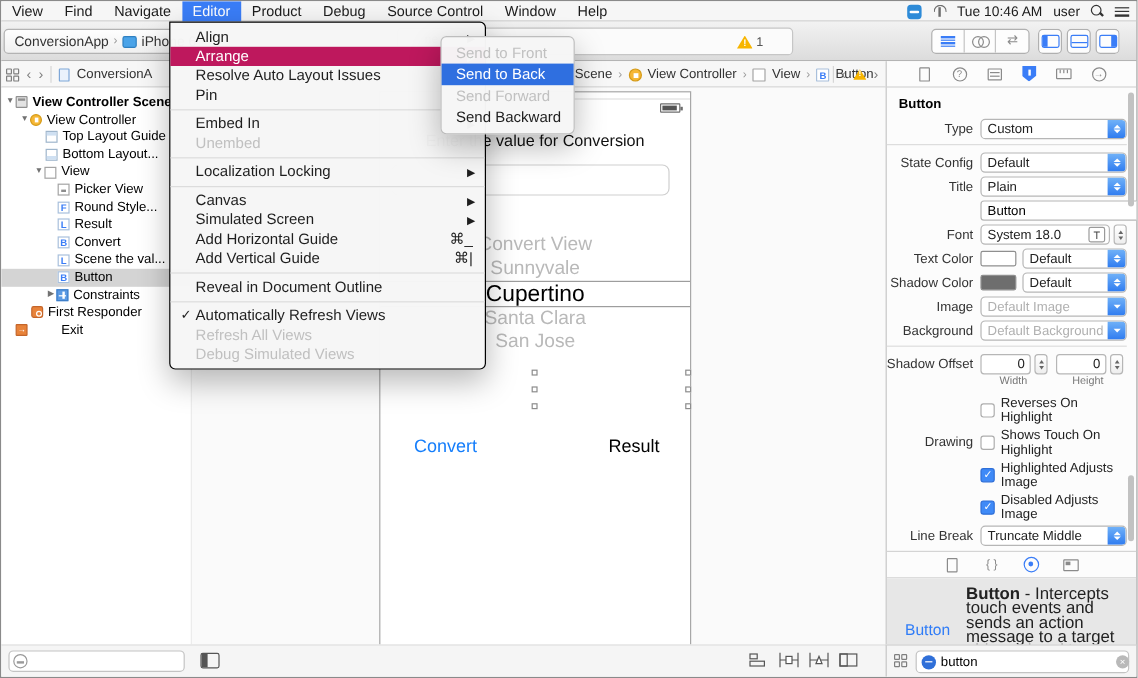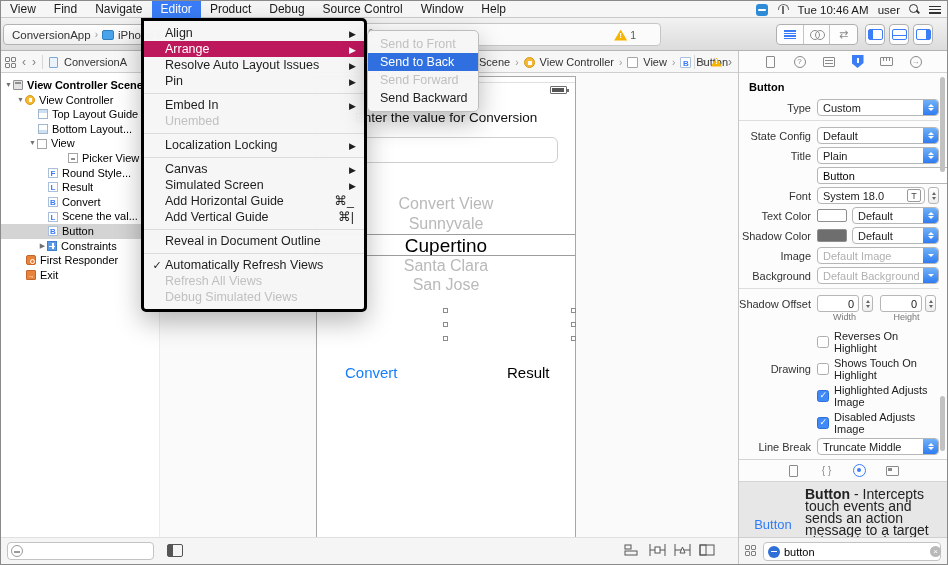--- a/index.html
+++ b/index.html
@@ -97,21 +97,21 @@
   .prompt{position:absolute;left:0;right:0;top:33px;text-align:center;font-size:13.5px;color:#111;}
   .phone-field{position:absolute;left:9px;right:17px;top:60px;height:26px;background:#fff;border:1px solid #cfcfcf;border-radius:6px;}
   .pick-row{position:absolute;left:0;right:0;text-align:center;color:#b9b9b9;font-size:16px;}
   .pick-row.selrow{color:#000;font-size:19px;}
   .pick-sep{position:absolute;left:0;right:0;height:1px;background:#9d9d9d;}
   .handle{position:absolute;width:5px;height:5px;background:#fff;border:1px solid #8c8c8c;}
   .btn-convert{position:absolute;left:28px;top:287px;font-size:15px;color:#157efb;}
   .lbl-result{position:absolute;left:190px;top:287px;font-size:15px;color:#000;}
 
   
-  .menu-panel{position:absolute;left:140px;top:17px;width:226px;background:rgba(246,246,246,0.98);border:3px solid #000000;border-radius:0 5px 5px 5px;box-shadow:0 10px 26px rgba(0,0,0,.28);padding:4px 0;z-index:60;font-size:12.5px;color:#1e1e1e;}
+  .menu-panel{position:absolute;left:140px;top:17px;width:264px;background:rgba(246,246,246,0.98);border:1px solid #000000;border-radius:0 5px 5px 5px;box-shadow:0 10px 26px rgba(0,0,0,.28);padding:4px 0;z-index:60;font-size:12.5px;color:#1e1e1e;}
   .m-item{height:16px;line-height:16px;padding-left:21px;position:relative;white-space:nowrap;}
   .m-item.hl{background:#be185d;color:#fff;}
   .m-item.dis{color:#c0c0c0;}
   .m-check{position:absolute;left:6px;width:14px;text-align:center;font-size:11px;}
   .m-arrow{position:absolute;right:8px;font-size:9px;top:0.5px;}
   .m-short{position:absolute;right:10px;color:inherit;}
   .m-sep{height:1px;background:#dcdcdc;margin:3.5px 0;}
   .submenu{position:absolute;left:366px;top:29px;width:112px;background:rgba(246,246,246,0.98);border:1px solid #bdbdbd;border-radius:5px;box-shadow:0 10px 26px rgba(0,0,0,.28);padding:4px 0;z-index:70;font-size:12.5px;color:#1e1e1e;}
   .sm-item{height:18px;line-height:18px;padding-left:12px;white-space:nowrap;}
   .sm-item.hl{background:#2f6fe0;color:#fff;}
@@ -319,21 +319,21 @@
         </div>
       <div class="t-row" style="padding-left:37px;">
           <span class="ticon i-guide bot"></span>
           <span>Bottom Layout...</span>
         </div>
       <div class="t-row" style="padding-left:27px;">
           <span class="disc">▼</span>
           <span class="ticon i-view"></span>
           <span>View</span>
         </div>
-      <div class="t-row" style="padding-left:47px;margin-left:20px;">
+      <div class="t-row" style="padding-left:47px;">
           <span class="ticon i-picker"></span>
           <span>Picker View</span>
         </div>
       <div class="t-row" style="padding-left:47px;">
           <span class="ticon i-badge">F</span>
           <span>Round Style...</span>
         </div>
       <div class="t-row" style="padding-left:47px;">
           <span class="ticon i-badge">L</span>
           <span>Result</span>
@@ -352,21 +352,21 @@
         </div>
       <div class="t-row" style="padding-left:37px;">
           <span class="disc">▶</span>
           <span class="ticon i-constr"></span>
           <span>Constraints</span>
         </div>
       <div class="t-row" style="padding-left:25px;">
           <span class="ticon i-fr"></span>
           <span>First Responder</span>
         </div>
-      <div class="t-row" style="padding-left:25px;">
+      <div class="t-row" style="padding-left:12px;gap:24px;">
           <span class="ticon i-exit">→</span>
           <span>Exit</span>
         </div>
     </div>
   </div>
 
   <div class="canvas-bg"></div>
   <div class="phone">
     <div class="phone-topline"></div>
     <span class="battery"></span>

